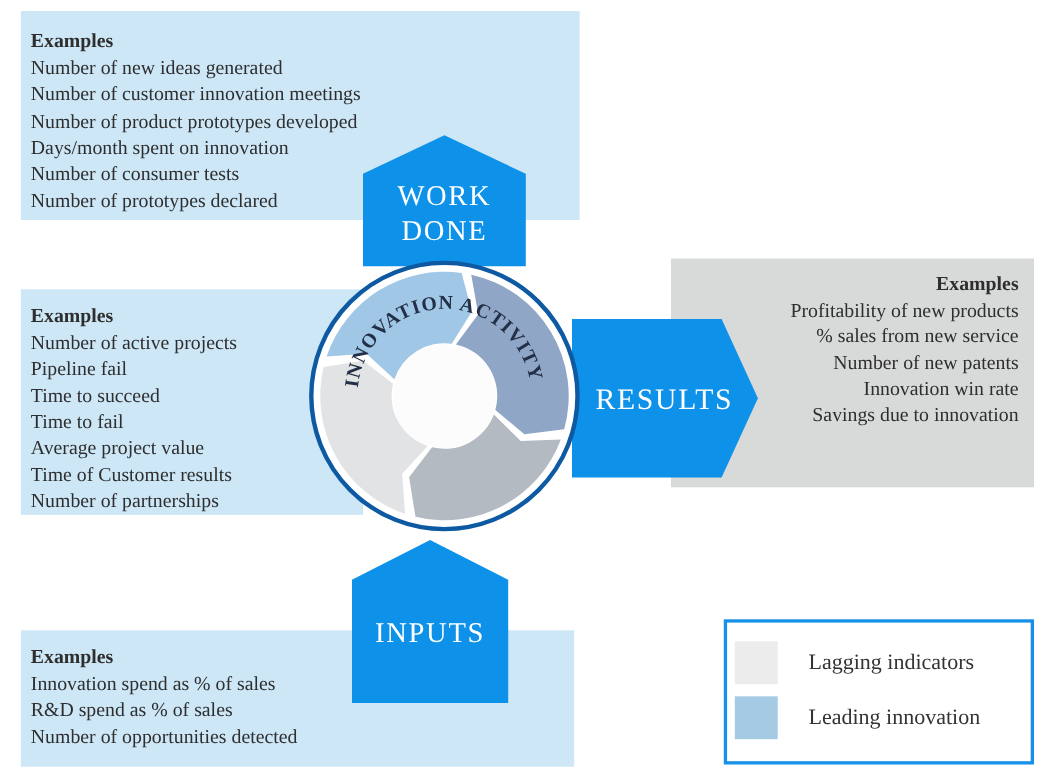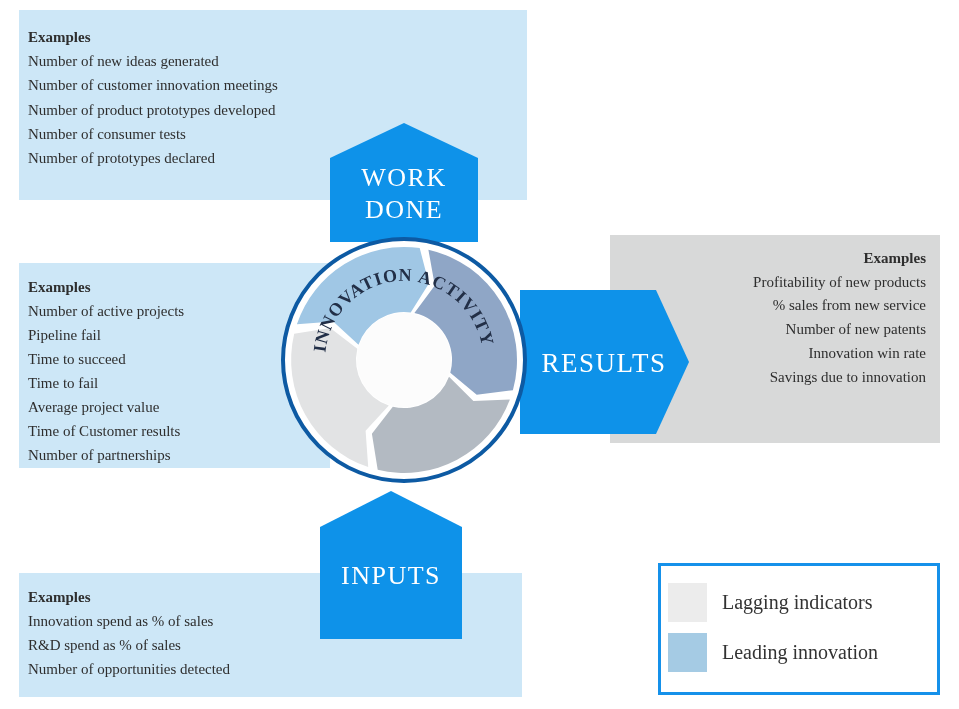--- a/index.html
+++ b/index.html
@@ -1,20 +1,20 @@
 <!DOCTYPE html>
 <html><head>
 <meta charset="utf-8">
 <style>
   html,body{margin:0;padding:0;background:#fff;}
   #stage{
     position:relative;width:959px;height:709px;background:#fff;overflow:hidden;
     font-family:"Liberation Serif","DejaVu Serif",serif;color:#2e2e2e;
   }
-  .box{position:absolute;box-sizing:border-box;font-size:15px;line-height:24.2px;}
+  .box{position:absolute;box-sizing:border-box;font-size:18px;line-height:24.2px;}
   .box .title{font-weight:bold;}
   .box-work-done{left:19px;top:10px;width:508px;height:190px;padding:15px 0 0 9px;}
   .box-activity{left:19px;top:263px;width:311px;height:205px;padding:12px 0 0 9px;line-height:24px;}
   .box-results{left:610px;top:235px;width:330px;height:208px;padding:12px 14px 0 0;text-align:right;line-height:23.7px;}
   .box-inputs{left:19px;top:573px;width:503px;height:124px;padding:12px 0 0 9px;line-height:24px;}
   svg.overlay{position:absolute;left:0;top:0;}
   .arrow-label{
     font-family:"Liberation Serif","DejaVu Serif",serif;
     fill:#ffffff;font-size:26px;letter-spacing:1.5px;text-anchor:middle;
   }
@@ -24,32 +24,33 @@
   .hub-text{
     font-family:"Liberation Serif","DejaVu Serif",serif;
     font-weight:bold;font-size:18px;letter-spacing:1px;text-anchor:middle;fill:#222f47;
   }
   .legend{
     position:absolute;left:658px;top:563px;width:282px;height:132px;box-sizing:border-box;
     background:#ffffff;border:3px solid #1591ea;padding-top:16px;
   }
   .legend-row{display:flex;align-items:center;height:40px;margin:0 0 10px 7px;}
   .legend-swatch{width:39px;height:39px;flex:0 0 39px;}
-  .legend-label{margin-left:15px;font-size:20px;color:#333333;}
+  .legend-label{margin-left:28px;font-size:20px;color:#333333;}
 </style>
 </head>
 <body>
 
 <div id="stage">
 
   <div class="box box-work-done" style="background: rgb(205, 231, 247);">
     <div class="title">Examples</div>
     <div>Number of new ideas generated</div>
     <div>Number of customer innovation meetings</div>
     <div>Number of product prototypes developed</div>
+    <div>Days/month spent on innovation</div>
     <div>Number of consumer tests</div>
     <div>Number of prototypes declared</div>
   </div>
 
   <div class="box box-activity" style="background: rgb(205, 231, 247);">
     <div class="title">Examples</div>
     <div>Number of active projects</div>
     <div>Pipeline fail</div>
     <div>Time to succeed</div>
     <div>Time to fail</div>

